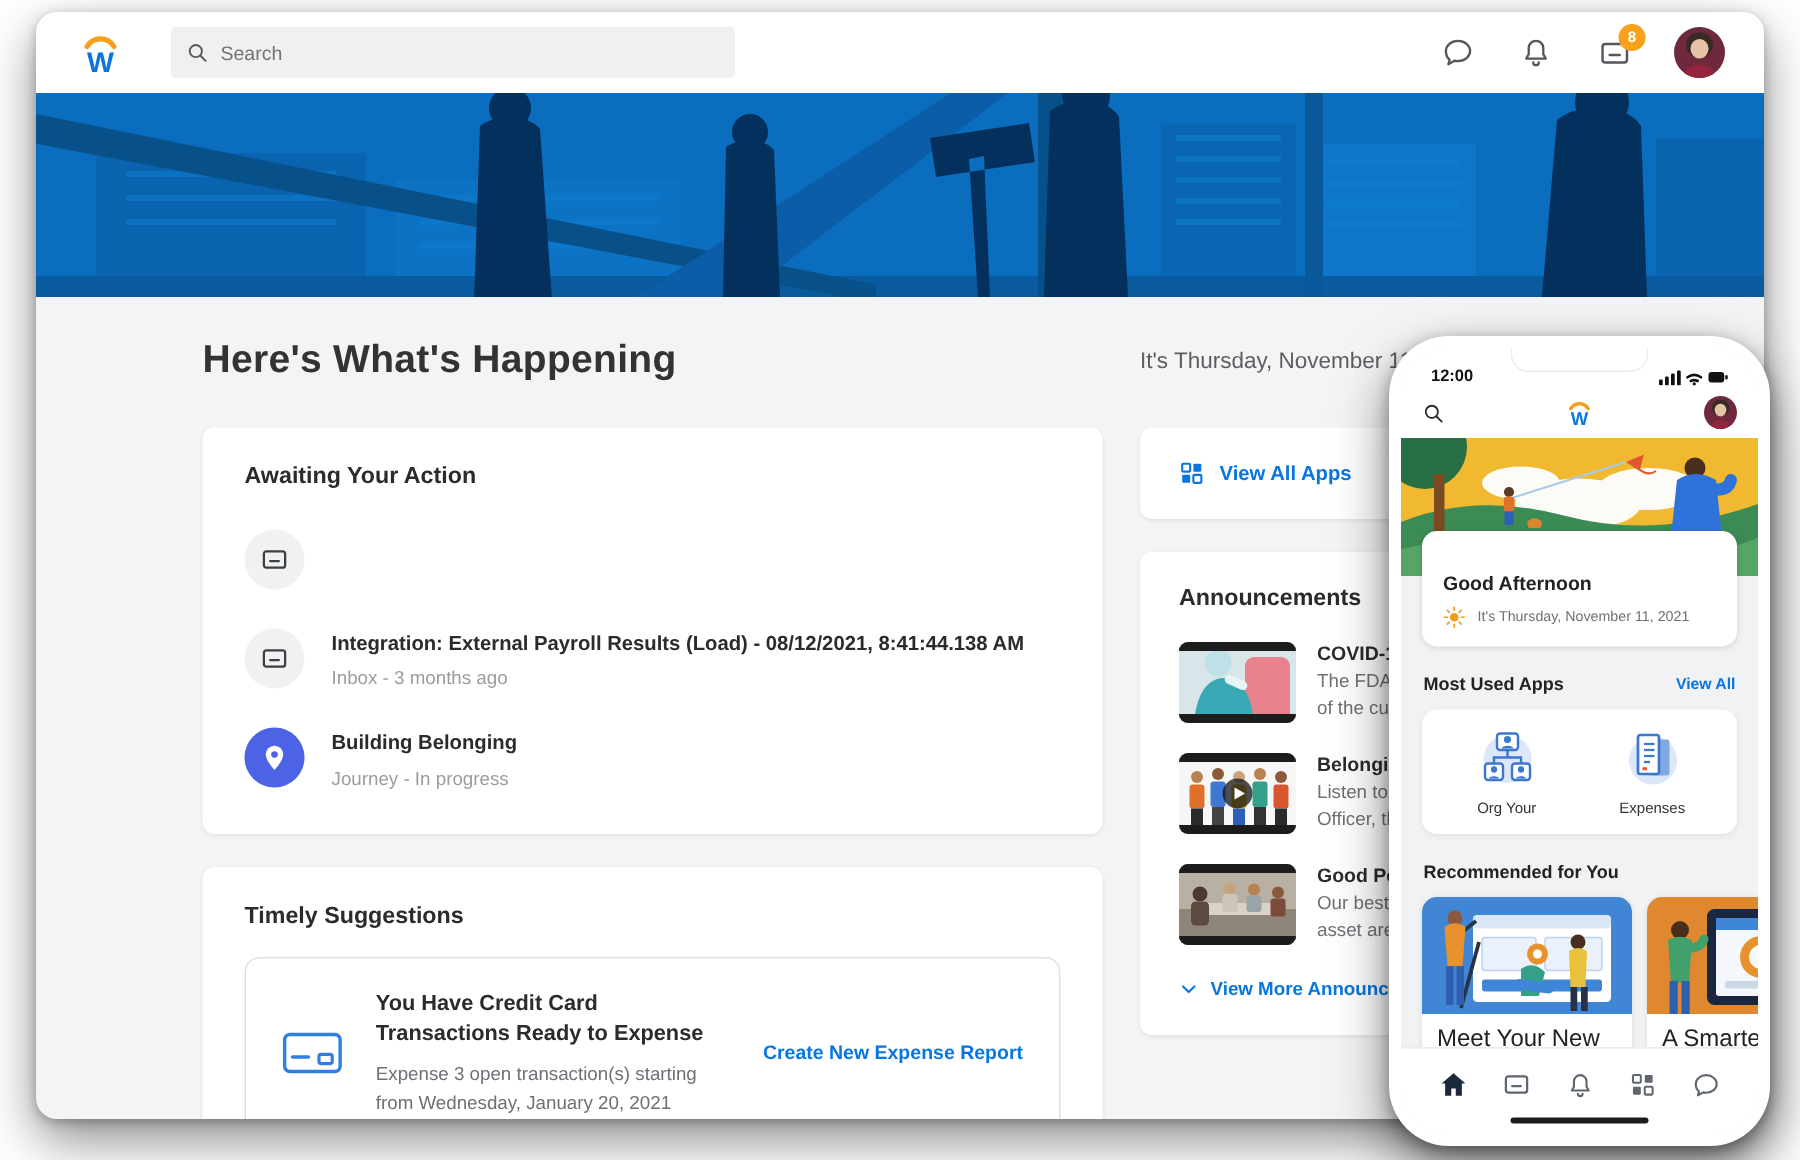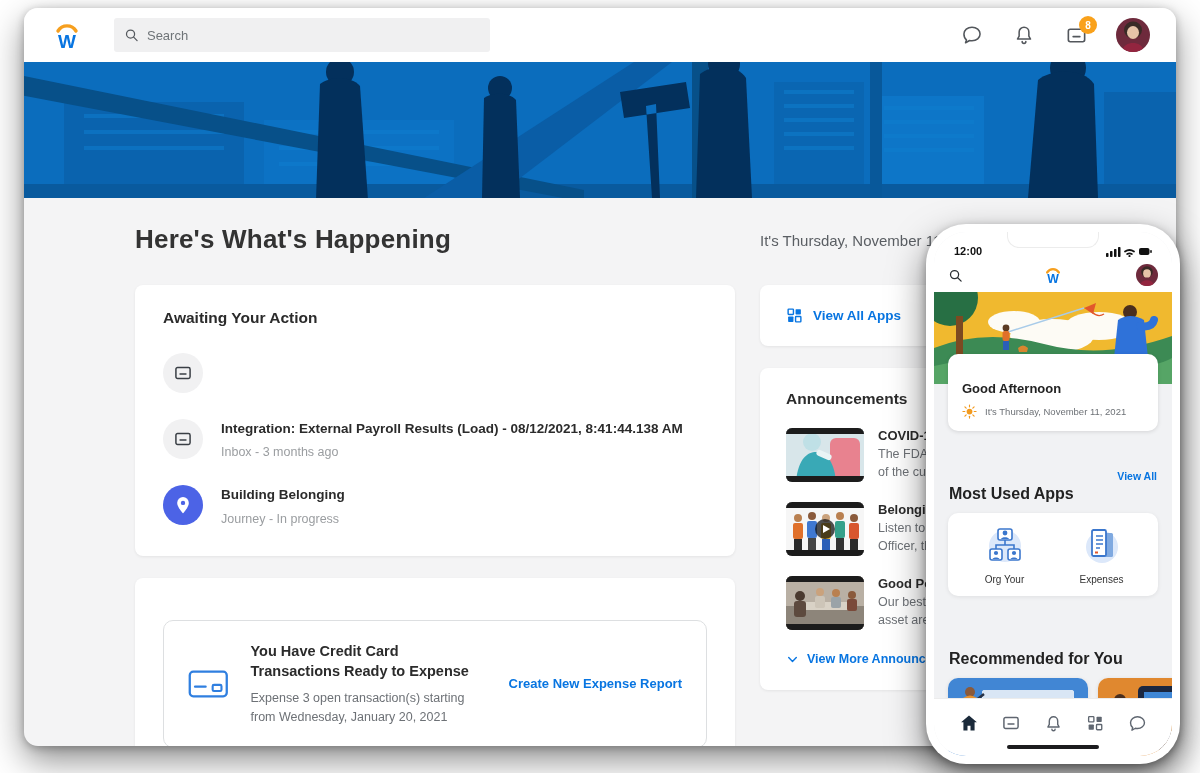--- a/index.html
+++ b/index.html
@@ -95,21 +95,21 @@
   .appbar .avatar { width:22px; height:22px; margin-left:auto; }
   .illustration { height:92px; position:relative; }
   .greeting-card {
     position:relative; z-index:2; margin:-30px 14px 0; background:#fff; border-radius:10px;
     box-shadow:0 1px 4px rgba(0,0,0,.12); padding:27px 14px 12px;
   }
   .greet-title { font-size:13px; font-weight:bold; color:#222; }
   .greet-row { display:flex; align-items:center; gap:8px; margin-top:8px; }
   .greet-date { font-size:9.5px; color:#6d7176; }
   .sec-row { display:flex; align-items:center; justify-content:space-between; margin:18px 15px 0; }
-  .sec-title { font-size:16px; font-weight:bold; color:#222;margin-top:36px; }
+  .sec-title { font-size:12px; font-weight:bold; color:#222; }
   .view-all { font-size:10.5px; font-weight:bold; color:#0875e1; cursor:pointer; }
   .tiles { margin:10px 14px 0; background:#fff; border-radius:10px; box-shadow:0 1px 4px rgba(0,0,0,.08); padding:13px 8px 11px; display:flex; }
   .tile { flex:1; display:flex; flex-direction:column; align-items:center; cursor:pointer; }
   .tile-label { font-size:10px; color:#333; margin-top:8px; }
   .rec-cards { display:flex; gap:10px; margin:10px 0 0 14px; }
   .rec-card { width:140px; flex:0 0 auto; background:#fff; border-radius:10px; box-shadow:0 1px 4px rgba(0,0,0,.1); overflow:hidden; cursor:pointer; }
   .rec-img { height:78px; position:relative; }
   .rec-label { font-size:16px; color:#222; padding:8px 10px 16px; white-space:nowrap; }
   .bottomnav {
     position:absolute; left:0; right:0; bottom:0; height:58px; background:#fff; border-top:1px solid #ececec;
@@ -255,20 +255,21 @@
                 </svg>
             </div>
             <div>
               <div class="aw-title">Building Belonging</div>
               <div class="aw-meta">Journey - In progress</div>
             </div>
           </div>
         </section>
 
         <section class="card timely">
+          <h2>Timely Suggestions</h2>
           <div class="suggestion">
             <svg width="46" height="36" viewBox="0 0 46 36">
               <rect x="2" y="4" width="42" height="28" rx="4" fill="none" stroke="#2f7fe0" stroke-width="2.6"></rect>
               <line x1="8" y1="21" x2="20" y2="21" stroke="#2f7fe0" stroke-width="2.6" stroke-linecap="round"></line>
               <rect x="28" y="19" width="10" height="7" rx="1.5" fill="none" stroke="#2f7fe0" stroke-width="2.4"></rect>
             </svg>
             <div class="sg-text">
               <div class="sg-title">You Have Credit Card Transactions Ready to Expense</div>
               <div class="sg-desc">Expense 3 open transaction(s) starting from Wednesday, January 20, 2021</div>
             </div>

